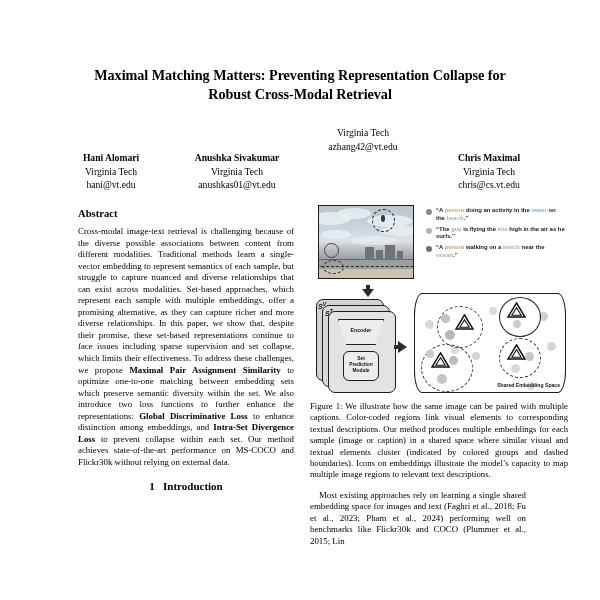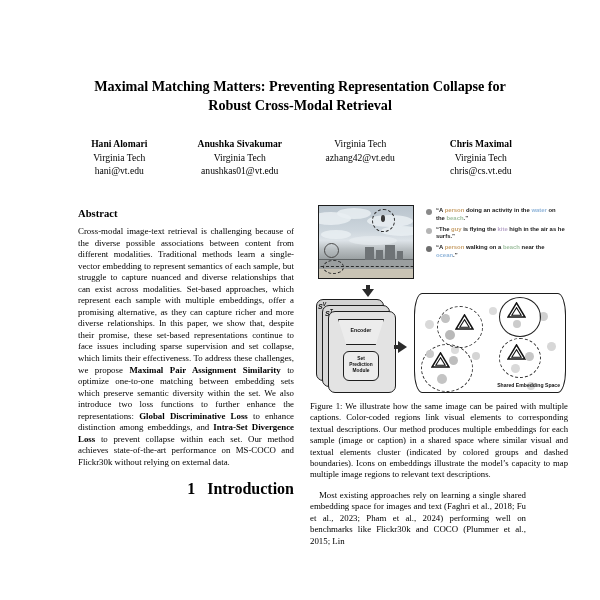--- a/index.html
+++ b/index.html
@@ -12,21 +12,21 @@
     background: #ffffff;
     font-family: "Liberation Serif", serif;
     color: #000000;
     overflow: hidden;
   }
   .page {
     position: relative;
     width: 600px;
     height: 600px;
     box-sizing: border-box;
-    padding: 15px;
+    padding: 4px;
   }
 
   
   .title-block {
     padding: 62px 70px 0 70px;
     text-align: center;
   }
   .paper-title {
     font-family: "Liberation Serif", serif;
     font-weight: bold;
@@ -43,20 +43,21 @@
     text-align: center;
   }
   .author {
     width: 25%;
     line-height: 13.6px;
   }
   .author-name {
     font-weight: bold;
     font-size: 9.6px;
     white-space: nowrap;
+    margin-top: 25px;
   }
   .author-affil {
     font-size: 9.6px;
   }
   .author-email {
     font-size: 9.6px;
   }
 
   
   .columns {
@@ -75,22 +76,22 @@
   .col-right { left: 310px; }
 
   .section-head {
     font-weight: bold;
     font-size: 10.6px;
     text-align: left;
     margin: 8px 0 7px 0;
   }
   .section-head-left {
     font-weight: bold;
-    font-size: 16px;
-    text-align: right;
+    font-size: 11px;
+    text-align: center;
     margin: 12px 0 5px 0;
   }
   .body-text {
     font-size: 8.85px;
     line-height: 11.55px;
     text-align: justify;
     text-justify: inter-word;
     hyphens: manual;
   }
   .body-text b { font-weight: bold; }

